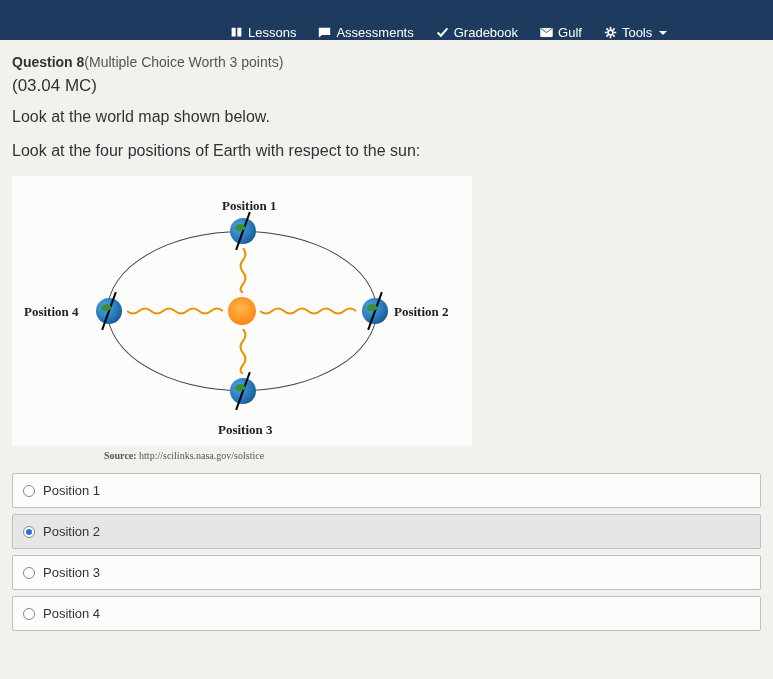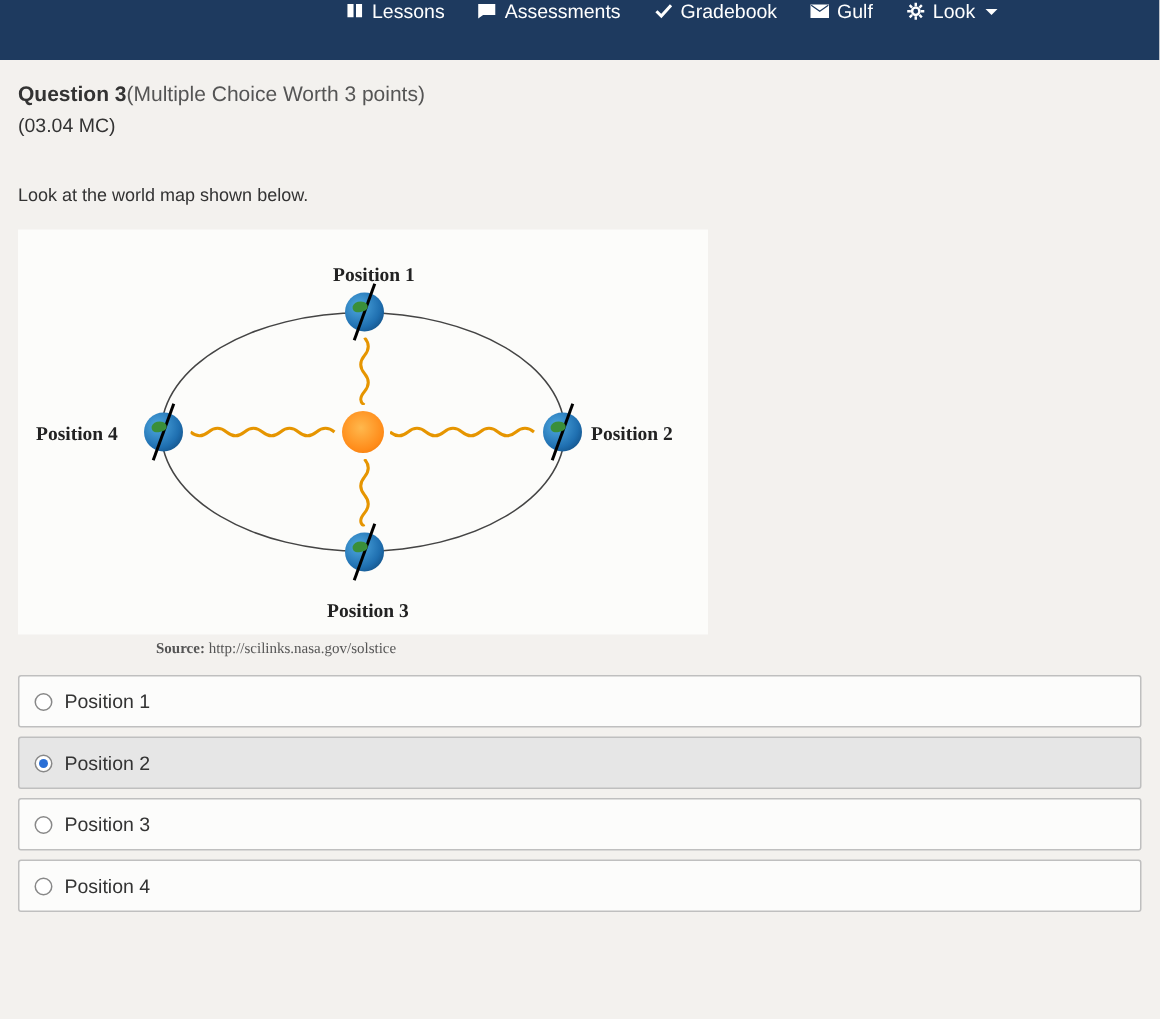--- a/index.html
+++ b/index.html
@@ -8,21 +8,21 @@
     background: #f3f1ee;
     width: 773px;
     color: #333;
     font-size: 13px;
   }
   .navbar {
     background: #1e3a5f;
     color: #fff;
     height: 40px;
     display: flex;
-    align-items: flex-start;
+    align-items: flex-end;
     padding-left: 230px;
     gap: 22px;
     font-size: 13px;
   }
   .nav-item {
     display: inline-flex;
     align-items: center;
     gap: 5px;
     cursor: pointer;
   }
@@ -37,22 +37,22 @@
   }
   .content {
     padding: 14px 12px 20px 12px;
   }
   .q-header {
     font-size: 14px;
     margin-bottom: 6px;
   }
   .q-header b { font-weight: bold; }
   .q-sub { font-size: 14px; color: #555; }
-  .q-code { font-size: 13px; margin-bottom: 32px; }
-  .q-line { font-size: 12px; margin-bottom: 16px; }
+  .q-code { font-size: 17px; margin-bottom: 12px; }
+  .q-line { font-size: 16px; margin-bottom: 16px; }
 
   .diagram {
     width: 460px;
     height: 270px;
     background: #fcfcfa;
     position: relative;
     margin-bottom: 4px;
   }
   .orbit {
     position: absolute;
@@ -183,32 +183,33 @@
         <rect x="1" y="3" width="14" height="10" fill="#fff"></rect>
         <path d="M1 3l7 5 7-5" fill="none" stroke="#1e3a5f" stroke-width="1"></path>
       </svg>
     <span>Gulf</span>
   </span>
   <span class="nav-item">
     <svg viewBox="0 0 16 16" fill="#fff">
         <circle cx="8" cy="8" r="3" fill="none" stroke="#fff" stroke-width="2"></circle>
         <path d="M8 1v3M8 12v3M1 8h3M12 8h3M3 3l2 2M11 11l2 2M13 3l-2 2M5 11l-2 2" stroke="#fff" stroke-width="2"></path>
       </svg>
-    <span>Look</span>
+    <span>Tools</span>
     <span class="caret-down"></span>
   </span>
 </div>
 
 <div class="content">
 
   <div class="q-header">
-    <b>Question 3</b><span class="q-sub">(Multiple Choice Worth 3 points)</span>
+    <b>Question 8</b><span class="q-sub">(Multiple Choice Worth 3 points)</span>
   </div>
   <div class="q-code">(03.04 MC)</div>
   <div class="q-line">Look at the world map shown below.</div>
+  <div class="q-line">Look at the four positions of Earth with respect to the sun:</div>
 
   <div class="diagram">
     <div class="orbit"></div>
     <div class="sun"></div>
 
     <div class="earth e-top">
         <div class="axis"></div>
       </div>
     <div class="earth e-right">
         <div class="axis"></div>

